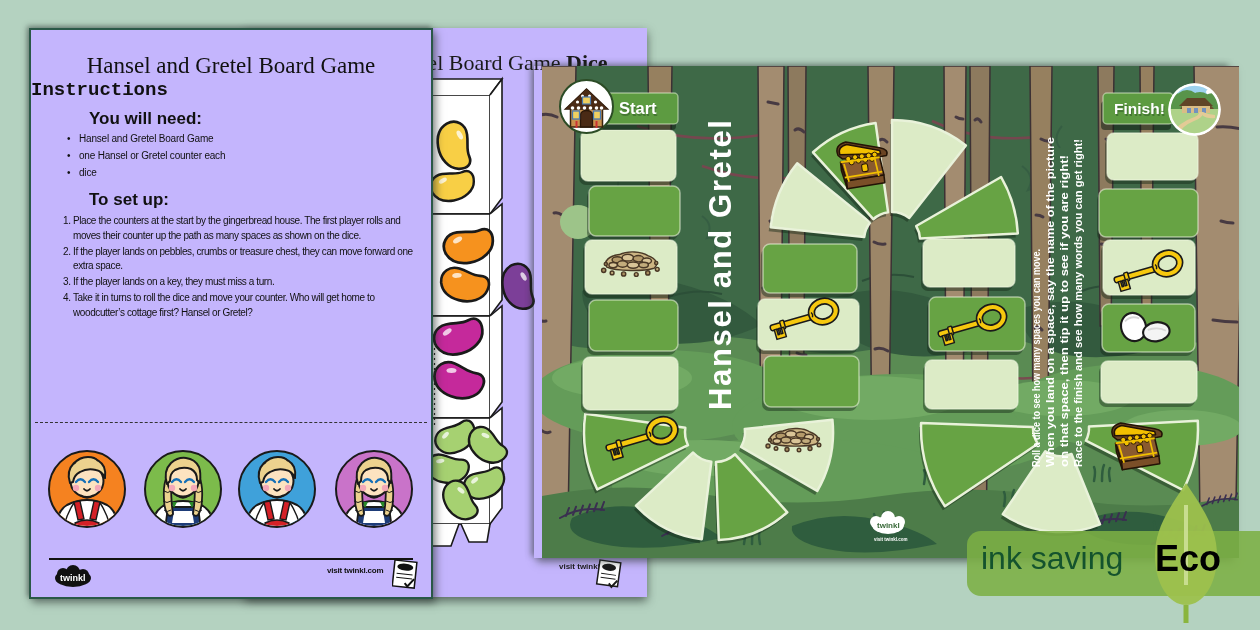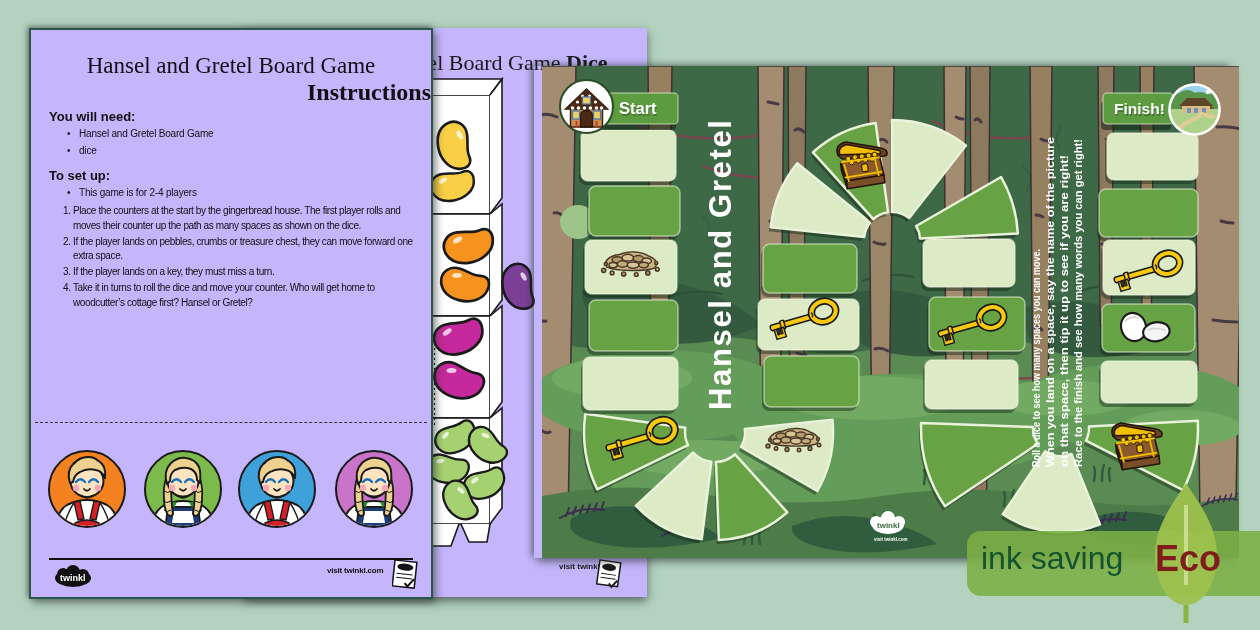--- a/index.html
+++ b/index.html
@@ -1,18 +1,18 @@
 <!DOCTYPE html>
 <html><head><meta charset="utf-8"><style>
 
 * { margin:0; padding:0; box-sizing:border-box; }
 body { width:1260px; height:630px; background:#b4d2c0; overflow:hidden; position:relative;
        font-family:"Liberation Sans", sans-serif; }
 .sheet { position:absolute; background:#c4b5fd; box-shadow:0 4px 9px rgba(30,40,35,0.62); }
-.h { font-weight:bold; font-size:13px; margin-bottom:4px; }
+.h { font-weight:bold; font-size:17px; margin-bottom:4px;margin-left:40px; }
 ul { list-style:none; margin-left:30px; }
 ul li { font-size:10px; letter-spacing:-0.2px; margin-bottom:6px; position:relative; }
 ul li:before { content:"\2022"; position:absolute; left:-12px; }
 ul.sp li { margin-bottom:6px; }
 ol { margin-left:24px; }
 ol li { font-size:10px; letter-spacing:-0.4px; margin-bottom:1.5px; line-height:14.5px; }
 
 </style></head><body>
 
 <div class="sheet" style="left:245px;top:28px;width:402px;height:569px;z-index:1;">
@@ -98,31 +98,31 @@
         <path d="M 12,22 l 3,3 l 5,-7" stroke="#1a1a1a" stroke-width="2" fill="none"></path>
       </g>
 </svg>
   </div>
 
 <div class="sheet" style="left:29px;top:28px;width:404px;height:571px;z-index:2;border:2px solid #2a5847;box-shadow:-2px -2px 5px rgba(50,60,55,0.5), 3px 4px 8px rgba(40,50,45,0.55);">
 <div style="position:relative;width:100%;height:100%;font-family:'Liberation Sans', sans-serif;color:#111;">
 
 <div style="position:absolute;left:0;top:23px;width:100%;text-align:center;font-family:'Liberation Serif', serif;font-size:23px;">Hansel and Gretel Board Game</div>
 
-<div style="position:absolute;left:0;top:49px;width:100%;text-align:right;font-family:Liberation Serif, serif;font-size:24px;font-weight:bold;">Instructions</div>
+<div style="position:absolute;left:0;top:49px;width:100%;text-align:left;font-family:Liberation Mono, monospace;font-size:19px;font-weight:bold;">Instructions</div>
 <div style="position:absolute;left:18px;top:79px;width:380px;">
 <div class="h">You will need:</div>
 <ul>
           <li>Hansel and Gretel Board Game</li>
+          <li>one Hansel or Gretel counter each</li>
           <li>dice</li>
         </ul>
 
 <div class="h" style="margin-top:12px;">To set up:</div>
 <ul class="sp">
-          <li>This game is for 2-4 players</li>
         </ul>
 
 <ol>
           <li>Place the counters at the start by the gingerbread house. The first player rolls and<br>moves their counter up the path as many spaces as shown on the dice.</li>
           <li>If the player lands on pebbles, crumbs or treasure chest, they can move forward one<br>extra space.</li>
           <li>If the player lands on a key, they must miss a turn.</li>
           <li>Take it in turns to roll the dice and move your counter. Who will get home to<br>woodcutter’s cottage first? Hansel or Gretel?</li>
         </ol>
       </div>
 
@@ -792,12 +792,12 @@
 <div style="position:absolute;left:967px;top:531px;width:293px;height:65px;z-index:4;background:rgba(124,175,68,0.88);border-radius:14px 0 0 14px;"></div>
 
 <div style="position:absolute;left:981px;top:540px;z-index:6;color:#14532d;font-size:32px;font-family:'Liberation Sans', sans-serif;">ink saving</div>
 
 <svg width="110" height="150" viewBox="0 0 110 150" style="position:absolute;left:1131px;top:480px;z-index:5;" xmlns="http://www.w3.org/2000/svg">
 <path d="M 55,3 C 35,33 24,50 24,76 C 24,104 38,125 55,125 C 72,125 86,104 86,76 C 86,50 75,33 55,3 Z" fill="#9dc14d" opacity="0.95"></path>
 <line x1="55" y1="25" x2="55" y2="105" stroke="#c8dd8f" stroke-width="4"></line>
 <line x1="55" y1="125" x2="55" y2="143" stroke="#8ab53e" stroke-width="5"></line>
 </svg>
 
-<div style="position:absolute;left:1155px;top:538px;z-index:6;color:#7f1d1d;font-size:36px;font-weight:bold;font-family:'Liberation Sans', sans-serif;">Eco</div>
+<div style="position:absolute;left:1155px;top:538px;z-index:6;color:#000000;font-size:36px;font-weight:bold;font-family:'Liberation Sans', sans-serif;">Eco</div>
 </body></html>

